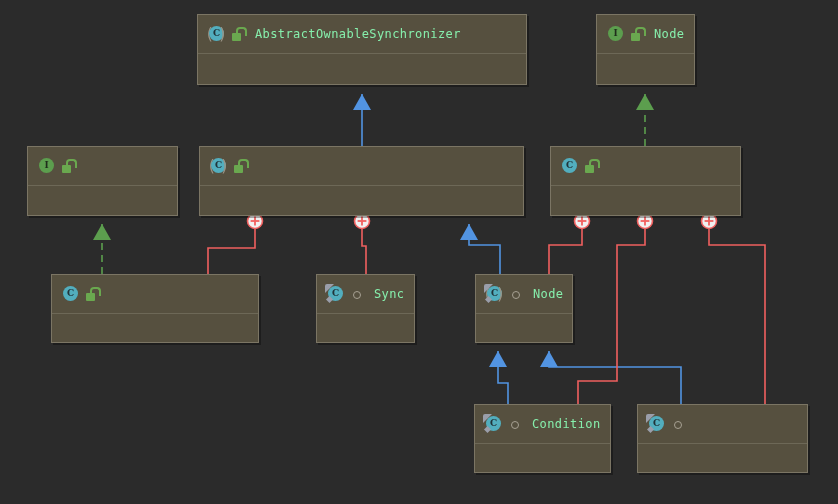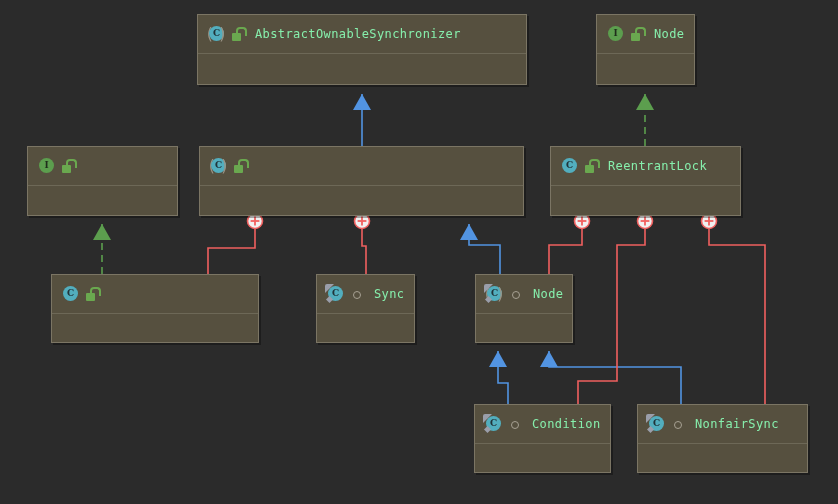--- a/index.html
+++ b/index.html
@@ -259,21 +259,20 @@
     </div>
     <div class="node" style="left: 550px; top: 146px; width: 191px; height: 70px;">
       <div class="node-header">
         <span class="ico ico-class">
           <span class="ico-disc">C</span>
         </span>
         <span class="vis vis-public">
           <span class="shackle"></span>
           <span class="body"></span>
         </span>
-        <span class="node-title">ReentrantLock</span>
       </div>
       <div class="node-body"></div>
     </div>
     <div class="node" style="left: 51px; top: 274px; width: 208px; height: 69px;">
       <div class="node-header">
         <span class="ico ico-class">
           <span class="ico-disc">C</span>
         </span>
         <span class="vis vis-public">
           <span class="shackle"></span>
@@ -327,17 +326,16 @@
     <div class="node" style="left: 637px; top: 404px; width: 171px; height: 69px;">
       <div class="node-header">
         <span class="ico ico-class ico-nested">
           <span class="ico-disc">C</span>
           <span class="frag"></span>
           <span class="frag2"></span>
         </span>
         <span class="vis vis-package">
           <span class="ring"></span>
         </span>
-        <span class="node-title">NonfairSync</span>
       </div>
       <div class="node-body"></div>
     </div>
   </div>
 
 </body></html>

